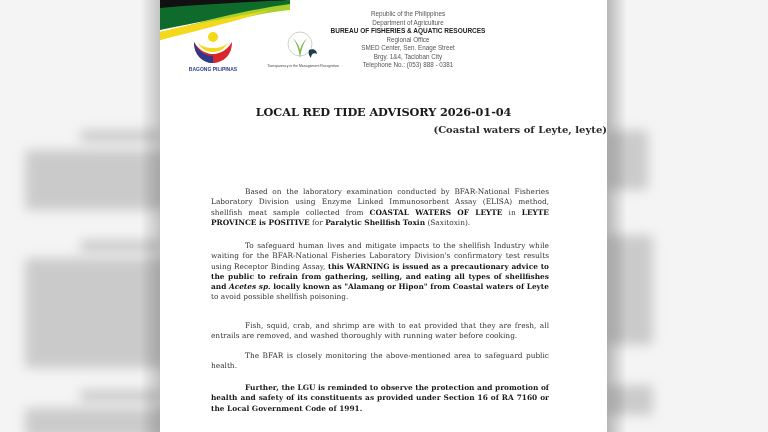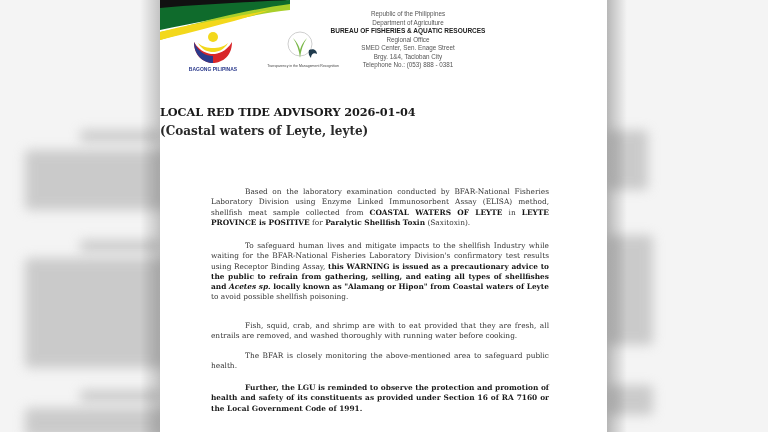--- a/index.html
+++ b/index.html
@@ -37,26 +37,26 @@
     font-family:"Liberation Sans", sans-serif; font-size:5px; color:#2b3a8c; font-weight:bold;
     margin-top:2px; white-space:nowrap;
   }
   .logo-caption.small { color:#444; font-weight:normal; font-size:3.5px; text-align:center; line-height:4px; }
   .letterhead {
     position:absolute; left:148px; top:10px; width:200px; text-align:center;
     font-family:"Liberation Sans", sans-serif; font-size:6.3px; line-height:8.5px; color:#555;
   }
   .letterhead .bureau { font-weight:bold; color:#222; font-size:6.5px; }
   .title {
-    position:absolute; left:0; right:0; top:105px; 
+    position:absolute; left:0; right:0; top:105px; text-align:center;
     font-weight:bold; font-size:11.3px; color:#1a1a1a; letter-spacing:-.1px;
   }
   .subtitle {
-    position:absolute; left:0; right:0; top:124px; text-align:left;
-    font-weight:bold; font-size:12px; color:#2a2a2a;
+    position:absolute; left:0; right:0; top:124px; text-align:right;
+    font-weight:bold; font-size:10px; color:#2a2a2a;
   }
   .date {
     position:absolute; left:0; right:0; top:140px; text-align:center;
     font-size:7.5px; color:#333;
   }
   .body {
     position:absolute; left:35px; width:370px;
     font-size:7.4px; line-height:10.3px; color:#333; text-align:justify;
   }
   .body p { margin:16px; text-indent:34px; }

